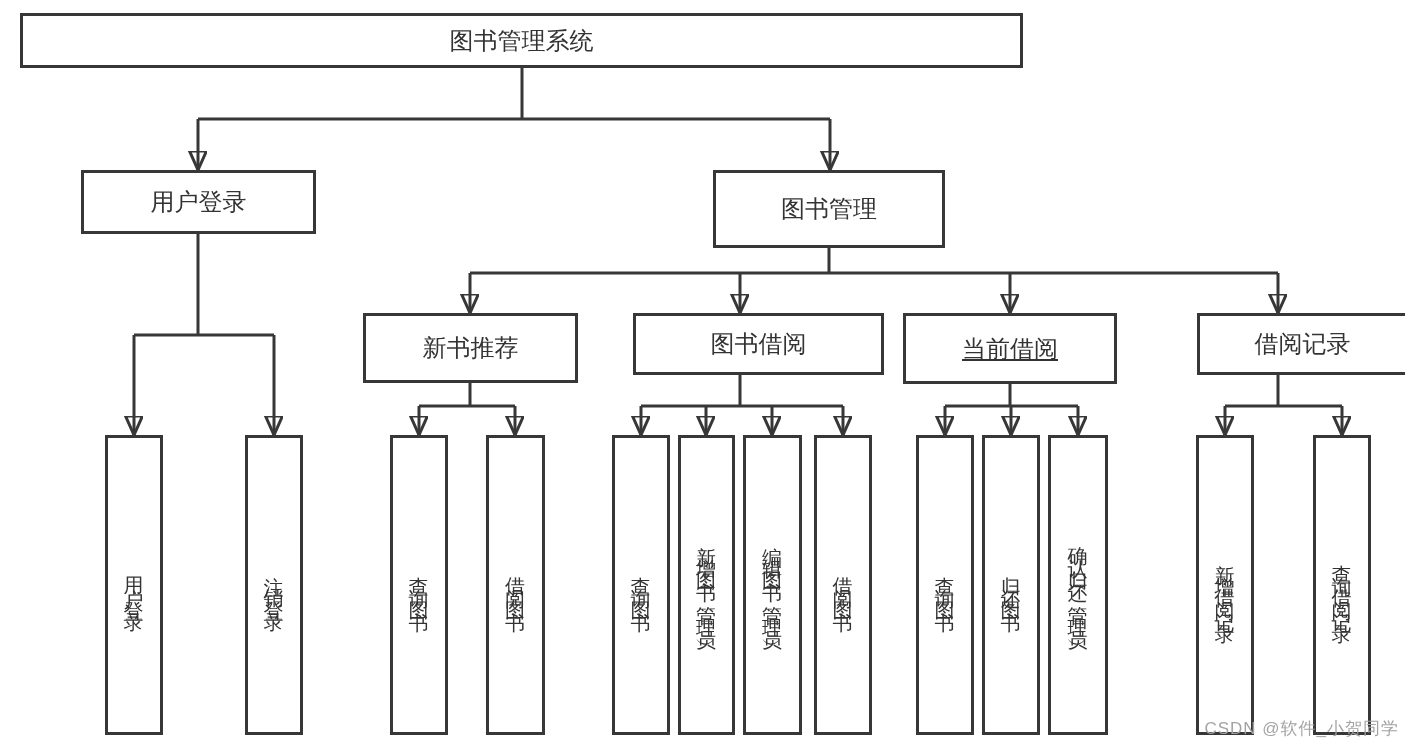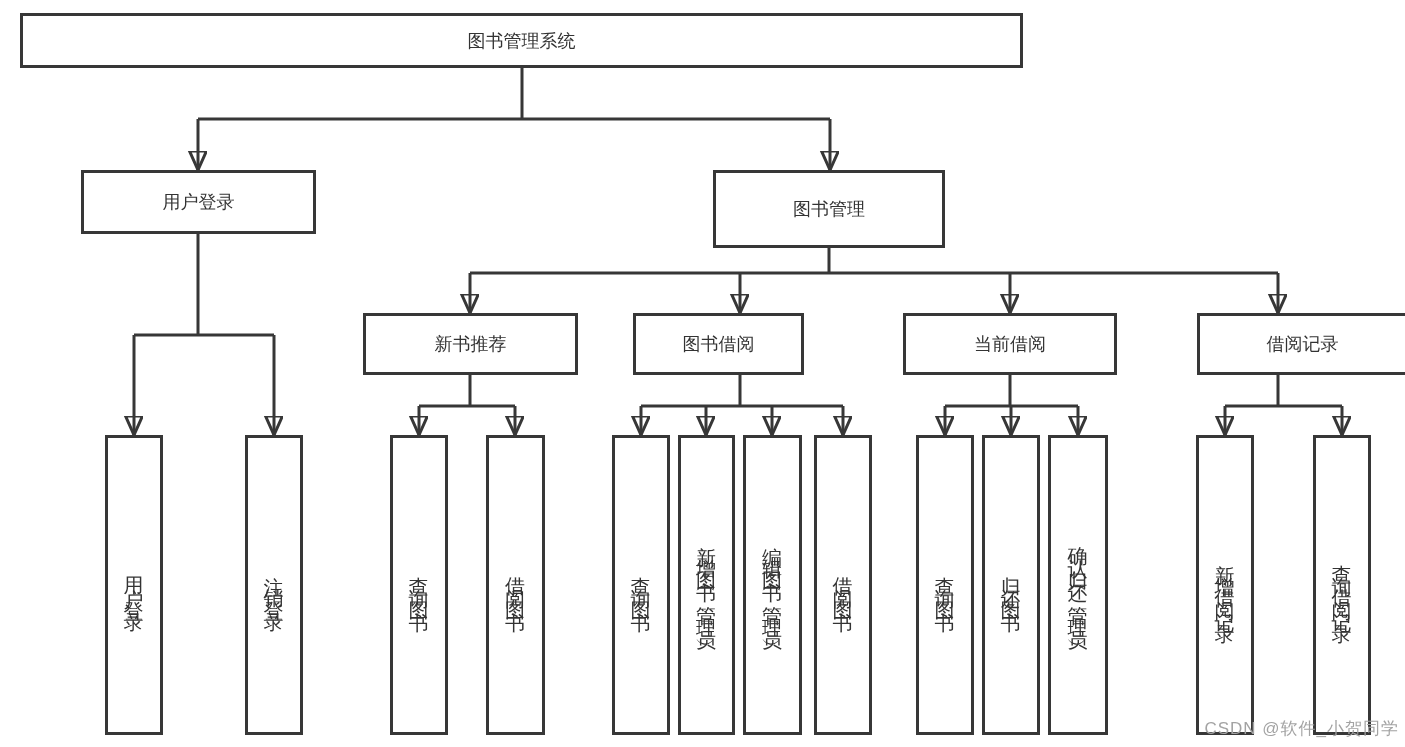--- a/index.html
+++ b/index.html
@@ -19,21 +19,21 @@
   #wires path { stroke: #373737; stroke-width: 3; fill: none; }
   .node {
     position: absolute;
     box-sizing: border-box;
     background: #ffffff;
     border: 3px solid #373737;
     color: #333333;
     display: flex;
     align-items: center;
     justify-content: center;
-    font-size: 18px;
+    font-size: 24px;
     line-height: 1;
     white-space: nowrap;
   }
   .leaf {
     top: 435px;
     height: 300px;
     writing-mode: vertical-rl;
     font-size: 20px;
     letter-spacing: 12px;
   }
@@ -106,23 +106,23 @@
       <path d="M1225,406 V435" marker-end="url(#arw)"></path>
       <path d="M1342,406 V435" marker-end="url(#arw)"></path>
     </g>
   </svg>
 
   <div class="node" style="left:20px; top:13px; width:1003px; height:55px;">图书管理系统</div>
 
   <div class="node" style="left:81px; top:170px; width:235px; height:64px;">用户登录</div>
   <div class="node" style="left:713px; top:170px; width:232px; height:78px;">图书管理</div>
 
-  <div class="node" style="left:363px; top:313px; width:215px; height:62px;">新书推荐</div>
-  <div class="node" style="left:633px; top:313px; width:171px; height:62px;">图书借阅</div>
-  <div class="node" style="left:903px; top:313px; width:214px; height:62px;">当前借阅</div>
+  <div class="node" style="left:363px; top:313px; width:215px; height:70px;">新书推荐</div>
+  <div class="node" style="left:633px; top:313px; width:251px; height:62px;">图书借阅</div>
+  <div class="node" style="left:903px; top:313px; width:214px; height:71px;text-decoration:underline;">当前借阅</div>
   <div class="node" style="left:1173px; top:313px; width:211px; height:62px;margin-left:24px;">借阅记录</div>
 
   <div class="node leaf" style="left:105px; width:58px;">用户登录</div>
   <div class="node leaf" style="left:245px; width:58px;">注销登录</div>
 
   <div class="node leaf" style="left:390px; width:58px;">查询图书</div>
   <div class="node leaf" style="left:486px; width:59px;">借阅图书</div>
 
   <div class="node leaf" style="left:612px; width:58px;">查询图书</div>
   <div class="node leaf" style="left:678px; width:57px;">新增图书（管理员）</div>

